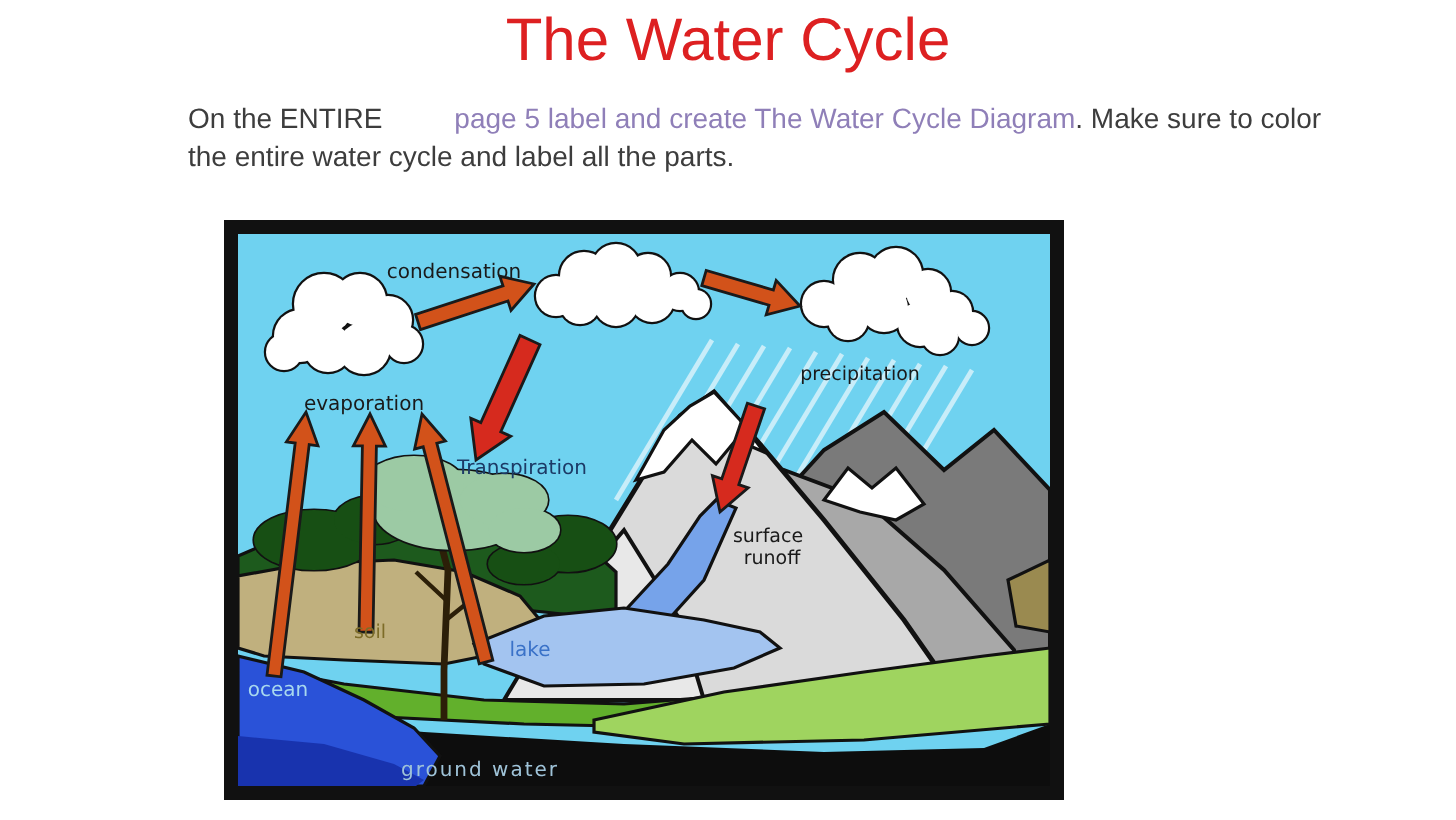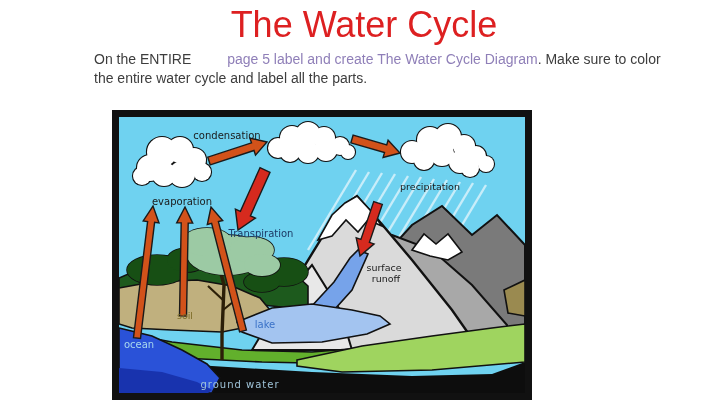--- a/index.html
+++ b/index.html
@@ -2,21 +2,21 @@
 <html><head>
 <meta charset="utf-8">
 <style>
   html,body{margin:0;padding:0;background:#ffffff;}
   .slide{
     position:relative;width:728px;height:410px;background:#ffffff;
     overflow:hidden;font-family:"Liberation Sans",sans-serif;
   }
   .title{
     position:absolute;top:4px;left:0;width:728px;text-align:center;
-    font-size:36px;font-weight:400;color:#dd2021;margin:0;
+    font-size:30px;font-weight:400;color:#dd2021;margin:0;
     font-family:"Liberation Sans",sans-serif;letter-spacing:0px;
   }
   .instruction{
     position:absolute;left:94px;top:50px;width:575px;margin:0;
     font-size:14px;line-height:19px;color:#3d3d3d;
   }
   .instruction .purple{color:#8f7fb8;margin-left:32px;}
   .diagram{position:absolute;left:112px;top:110px;width:348px;height:290px;}
   .diagram svg{display:block;}
   text{font-family:"DejaVu Sans",sans-serif;}

